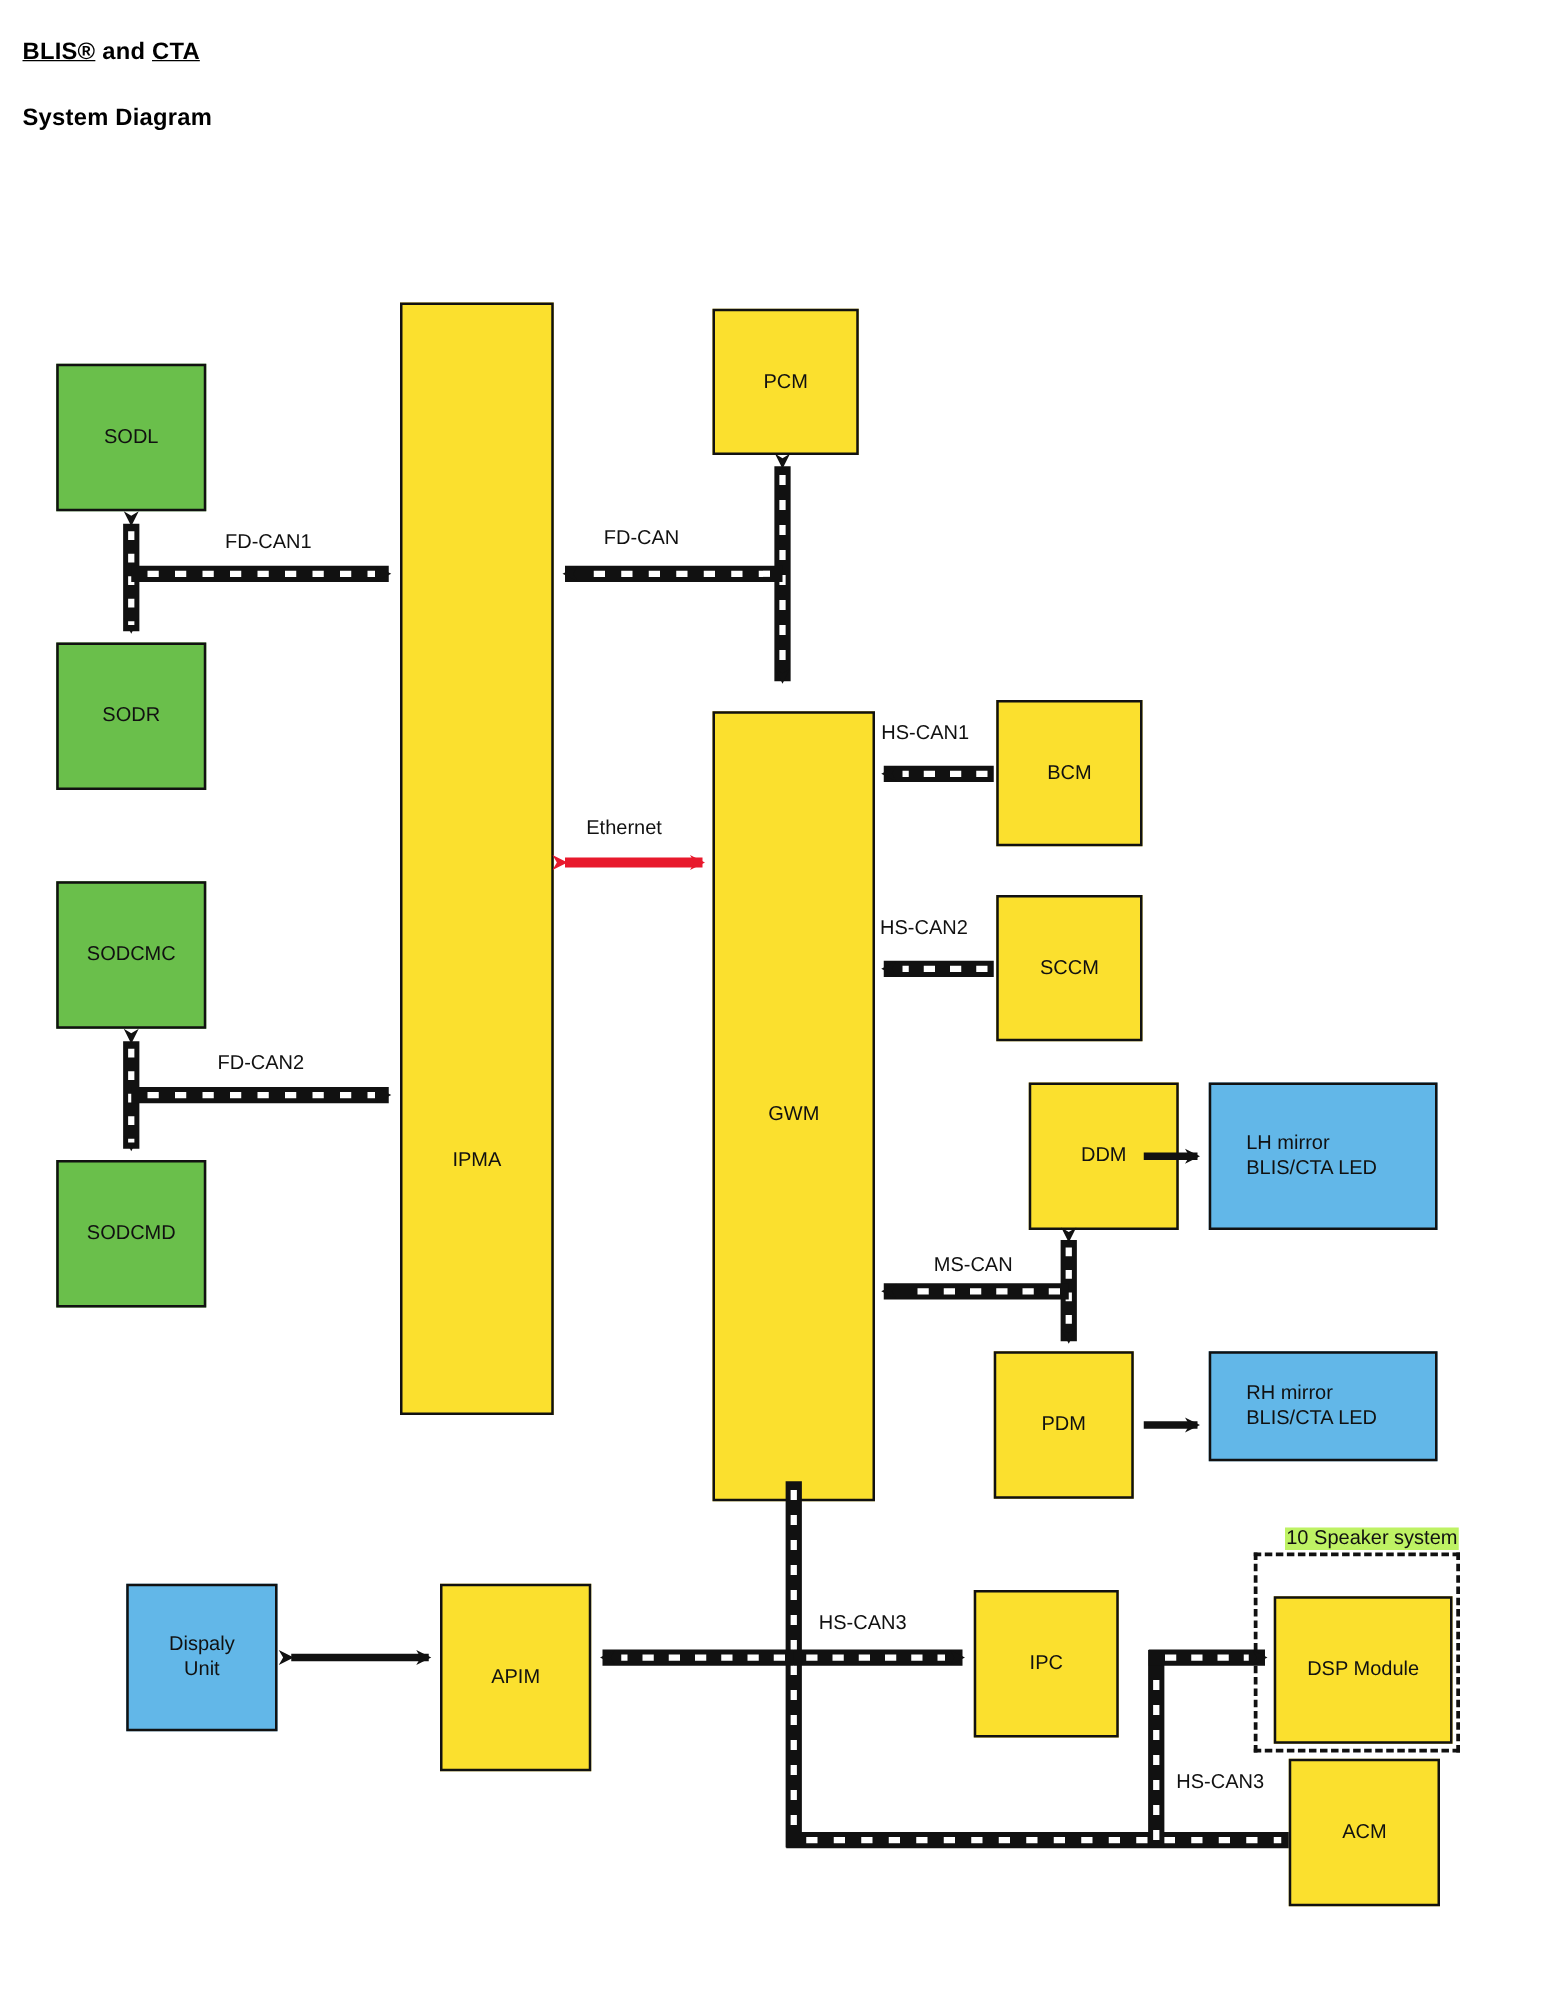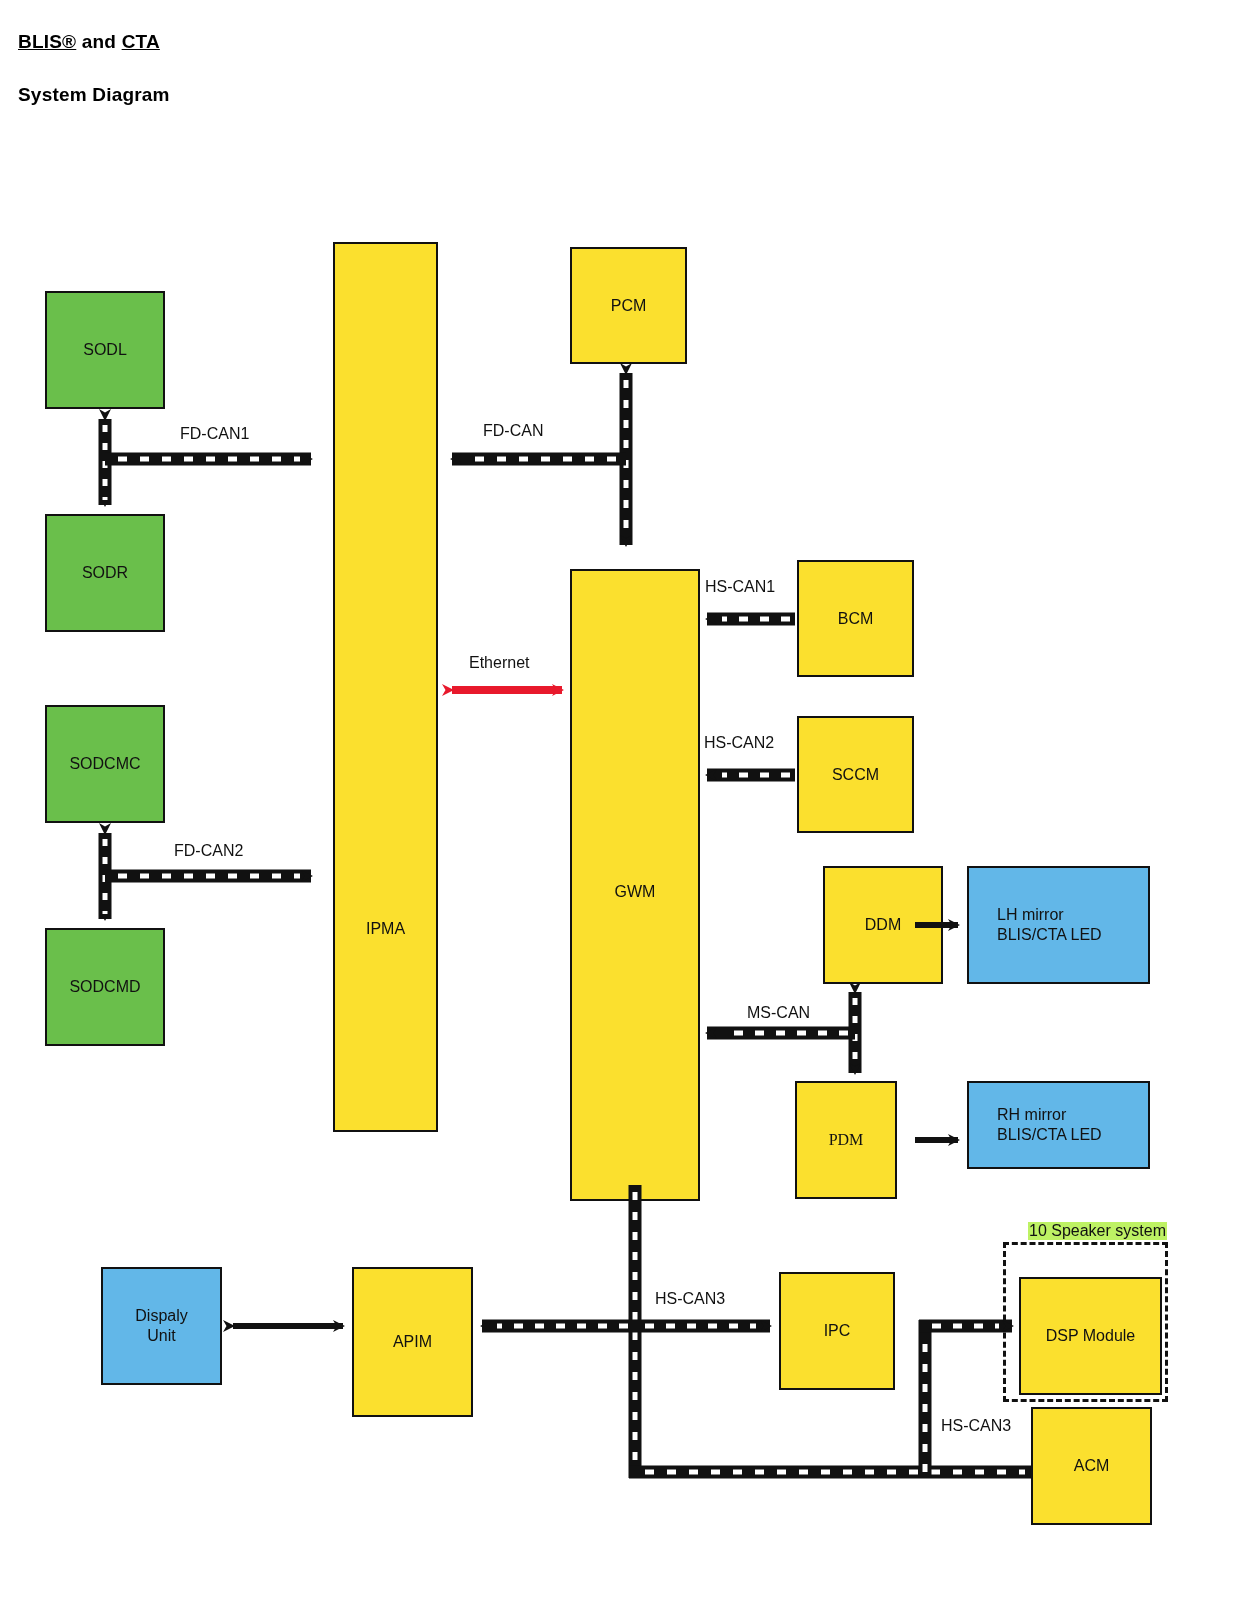--- a/index.html
+++ b/index.html
@@ -51,21 +51,21 @@
   </div>
 
   <div class="box green" style="left:45px;top:514px;width:120px;height:118px;">
     <span>SODR</span>
   </div>
 
   <div class="box green" style="left:45px;top:928px;width:120px;height:118px;">
     <span>SODCMD</span>
   </div>
 
-  <div class="box yellow" style="left:320px;top:242px;width:105px;height:890px;margin-left:13px;">
+  <div class="box yellow" style="left:320px;top:242px;width:123px;height:890px;">
     <span style="position:absolute;top:675px;left:0;right:0;">IPMA</span>
   </div>
 
   <div class="box yellow" style="left:570px;top:247px;width:117px;height:117px;">
     <span>PCM</span>
   </div>
 
   <div class="box yellow" style="left:570px;top:553px;width:130px;height:632px;margin-top:16px;">
     <span style="position:absolute;top:311px;left:0;right:0;">GWM</span>
   </div>
@@ -75,21 +75,21 @@
   </div>
 
   <div class="box yellow" style="left:797px;top:716px;width:117px;height:117px;">
     <span>SCCM</span>
   </div>
 
   <div class="box yellow" style="left:823px;top:866px;width:120px;height:118px;">
     <span>DDM</span>
   </div>
 
-  <div class="box yellow" style="left:795px;top:1081px;width:102px;height:118px;font-family:Liberation Serif, serif;">
+  <div class="box yellow" style="left:795px;top:1081px;width:112px;height:118px;">
     <span>PDM</span>
   </div>
 
   <div class="box blue lft" style="left:967px;top:866px;width:183px;height:118px;">
     <span>
       <span>LH mirror</span><br>
       <span>BLIS/CTA LED</span>
     </span>
   </div>
 

